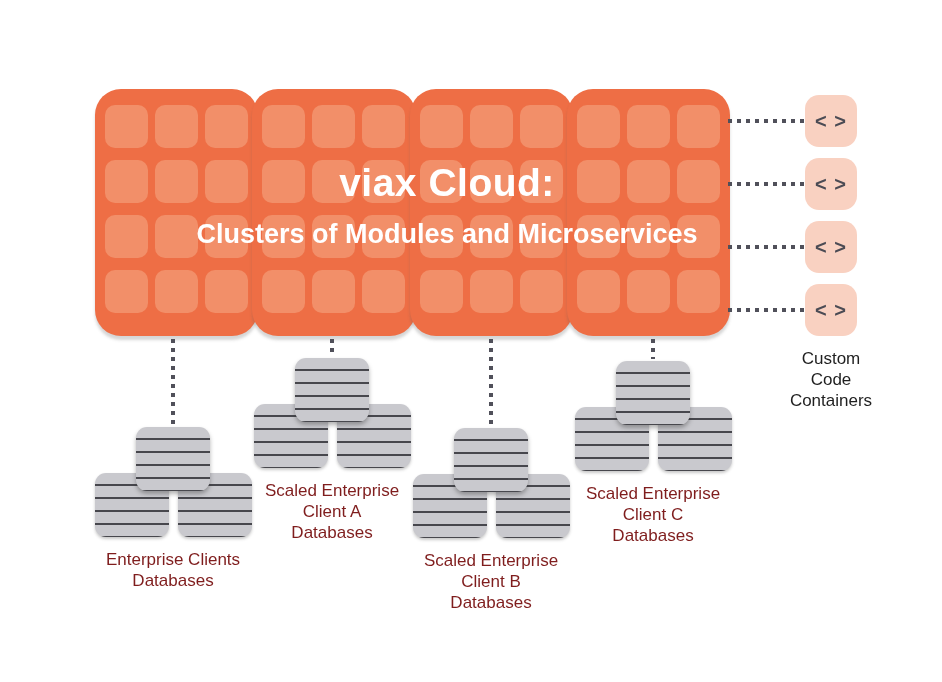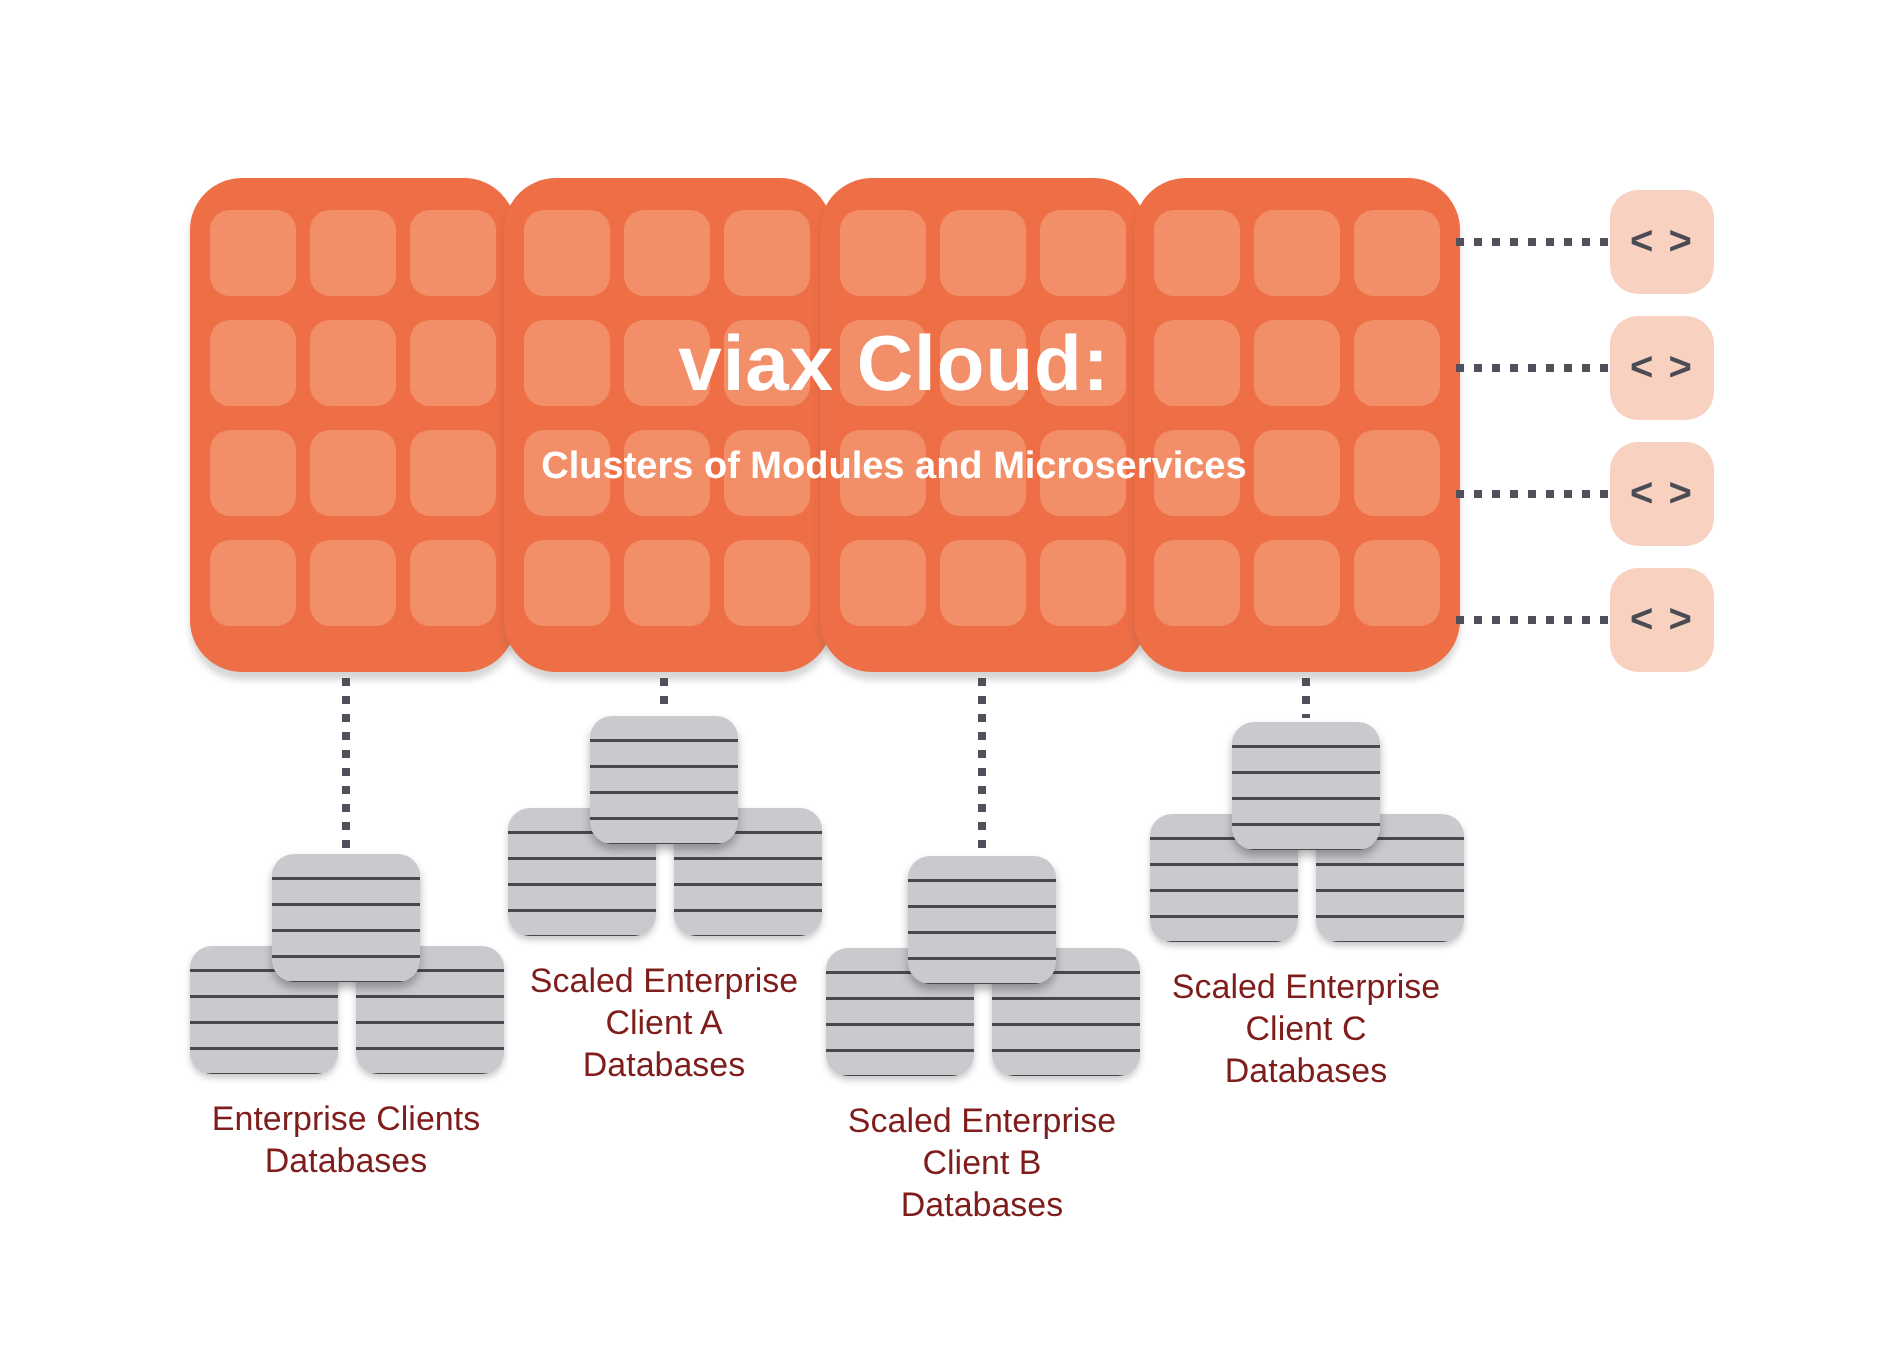--- a/index.html
+++ b/index.html
@@ -51,21 +51,21 @@
     box-sizing: border-box;
     pointer-events: none;
     color: #ffffff;
     text-align: center;
   }
   .cloud-title {
     font-size: 39px; font-weight: bold; line-height: 44px;
     letter-spacing: 0.5px;
   }
   .cloud-subtitle {
-    font-size: 19px; font-weight: bold; line-height: 30px;
+    font-size: 27px; font-weight: bold; line-height: 30px;
     margin-top: 14px;
     text-align: right;
   }
 
   
   .hdot {
     position: absolute;
     height: 4px; width: 76px; left: 728px;
     background: repeating-linear-gradient(to right, #50505A 0 4px, transparent 4px 9px);
   }
@@ -203,20 +203,23 @@
   </div>
   <div class="code-box" style="top:158px">
     <span class="code-glyph">&lt; &gt;</span>
   </div>
   <div class="code-box" style="top:221px">
     <span class="code-glyph">&lt; &gt;</span>
   </div>
   <div class="code-box" style="top:284px">
     <span class="code-glyph">&lt; &gt;</span>
   </div>
+  <div class="code-label">Custom
+Code
+Containers</div>
 
   <div class="vdot" style="left:171px; top:339px; height:86px"></div>
   <div class="vdot" style="left:330px; top:339px; height:18px"></div>
   <div class="vdot" style="left:489px; top:339px; height:87px"></div>
   <div class="vdot" style="left:651px; top:339px; height:20px"></div>
 
   <div class="cluster" style="left:94.5px; top:427px">
     <div class="db db-left"></div>
     <div class="db db-right"></div>
     <div class="db db-top"></div>

